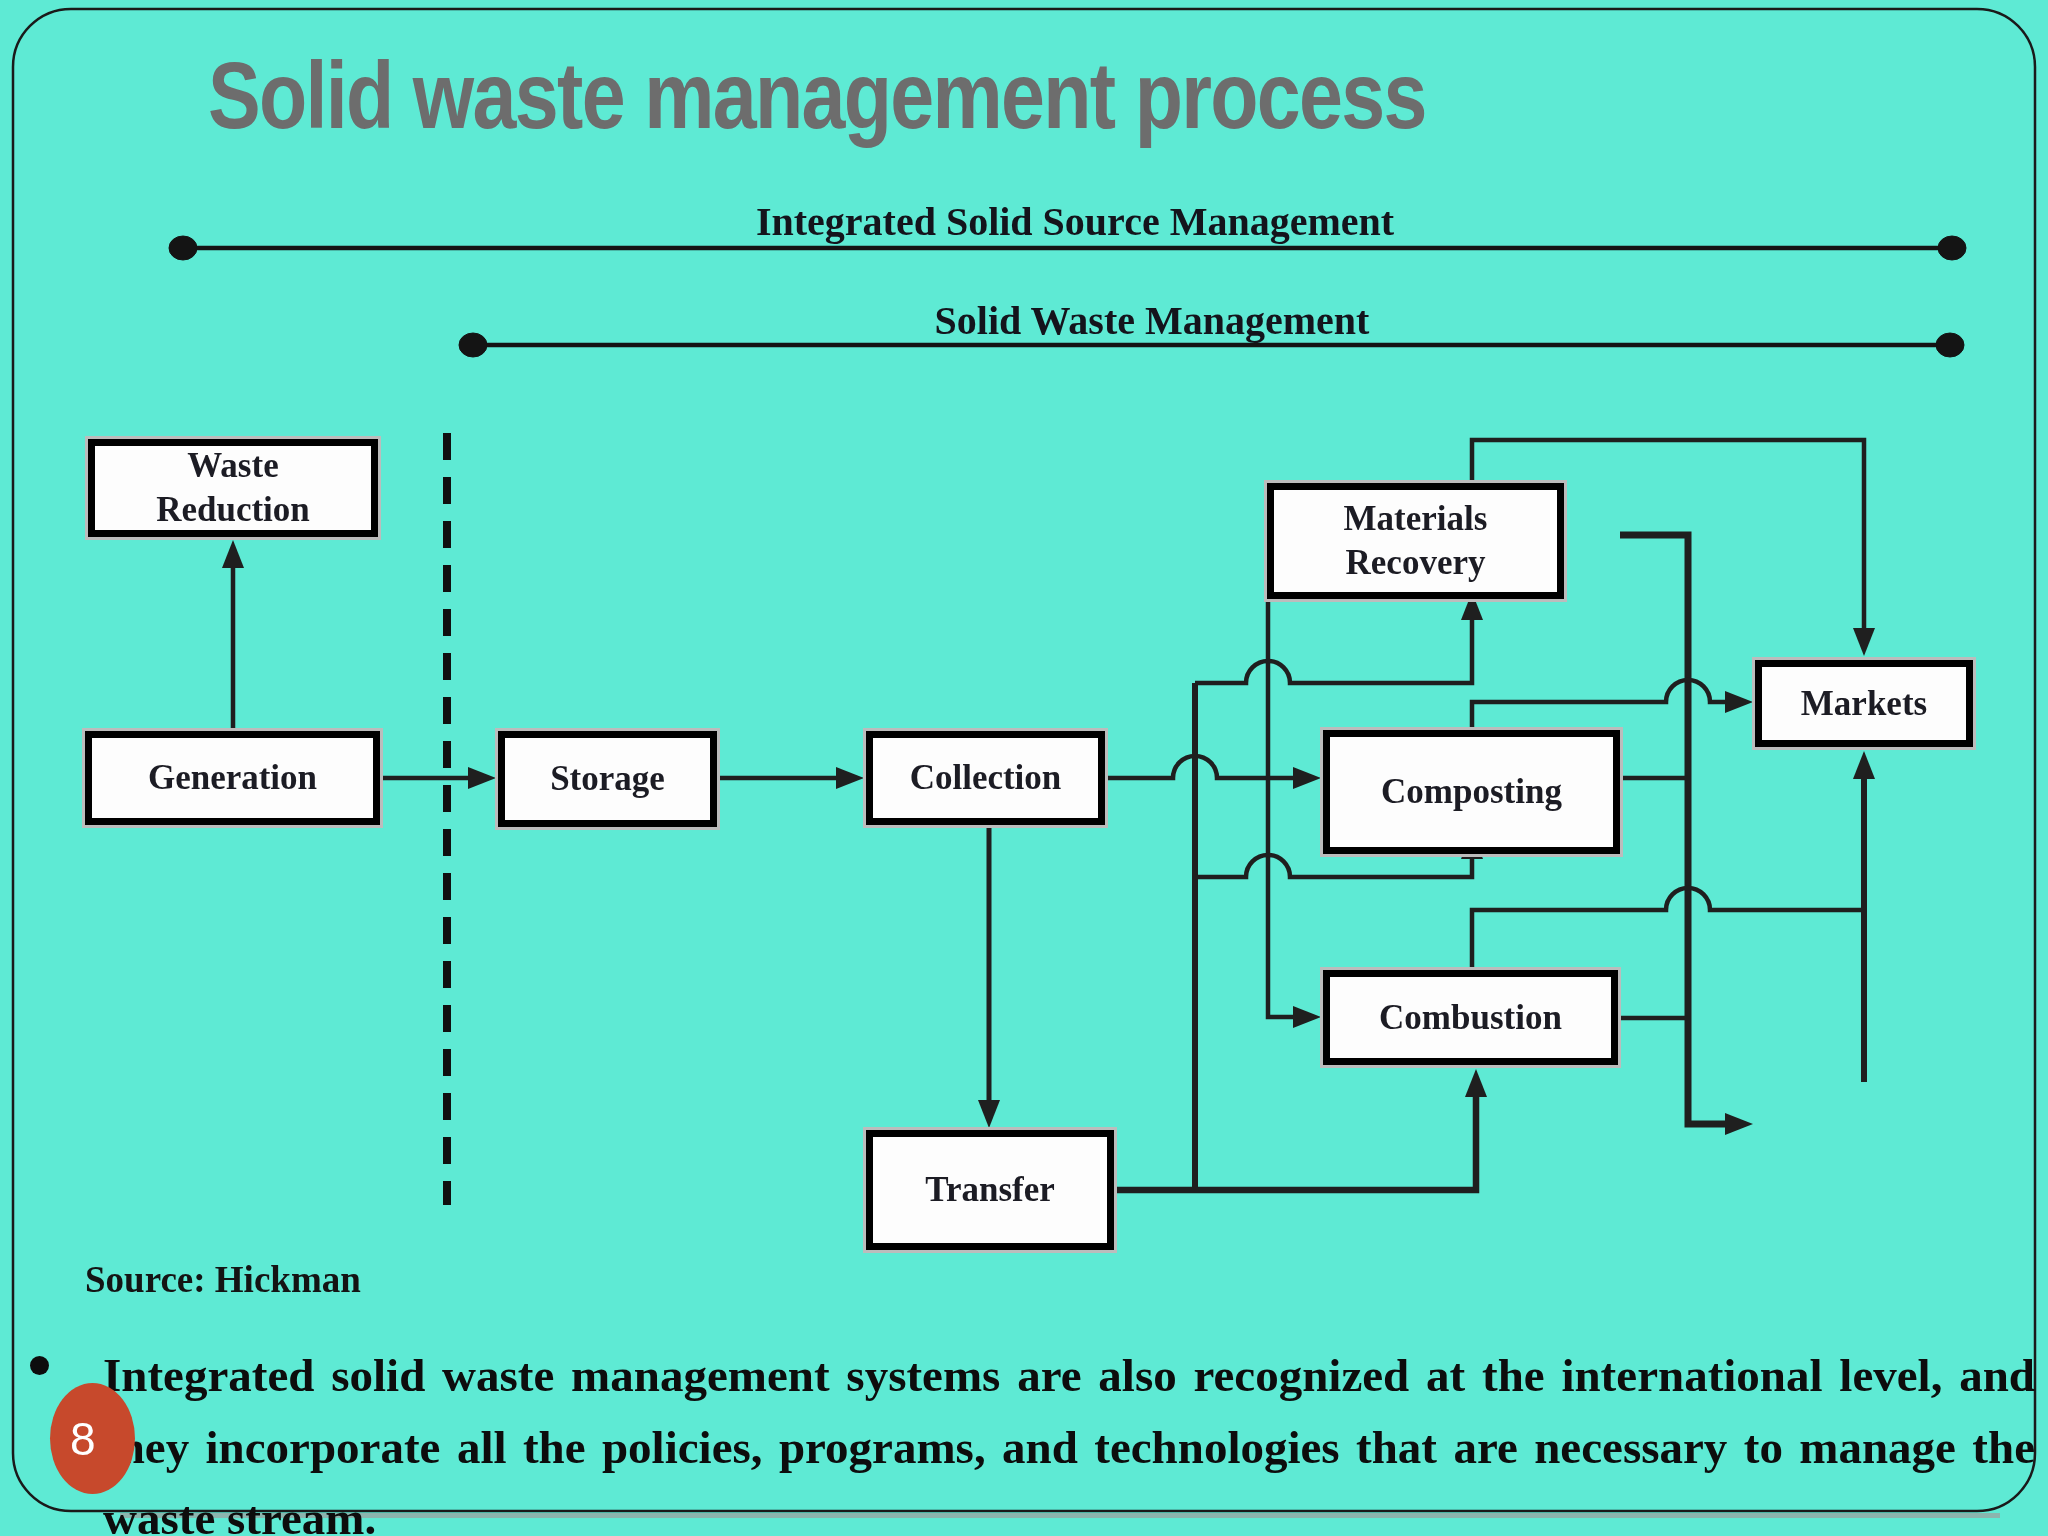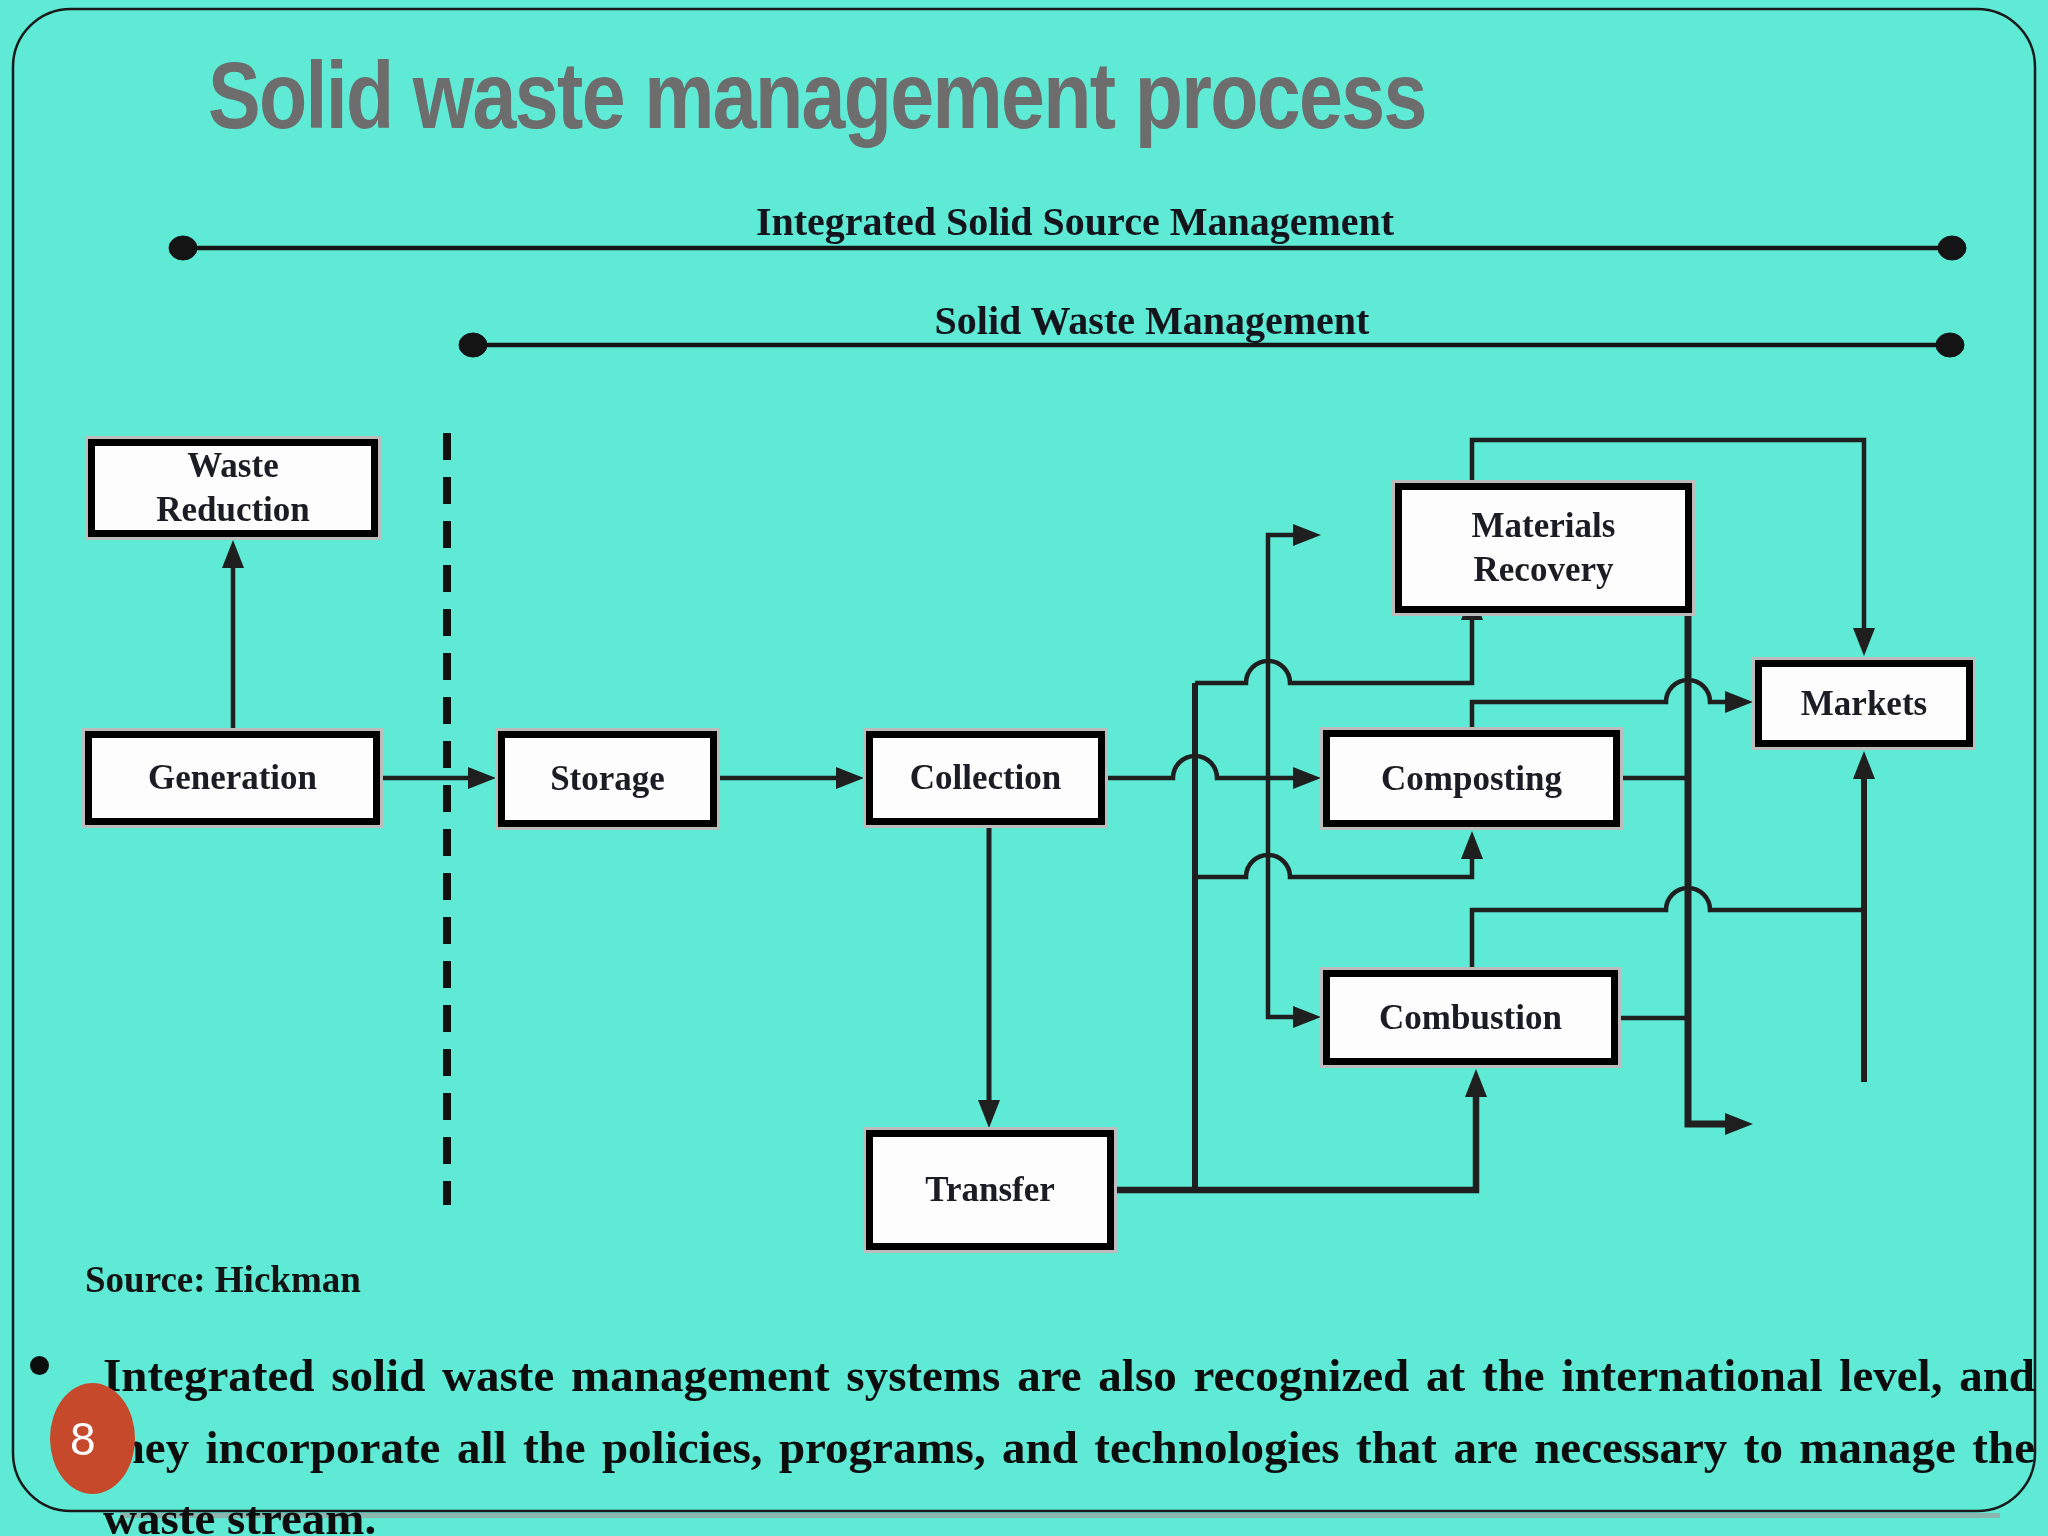--- a/index.html
+++ b/index.html
@@ -29,22 +29,22 @@
     display:flex;align-items:center;justify-content:center;
     font-family:"Liberation Serif",serif;font-weight:bold;
     font-size:35px;color:#1c1c24;text-align:center;
     white-space:pre-line;line-height:1.25;
   }
   #node-waste-reduction{left:88px;top:439px;width:290px;height:98px;}
   #node-generation{left:85px;top:731px;width:295px;height:94px;}
   #node-storage{left:498px;top:731px;width:219px;height:96px;}
   #node-collection{left:866px;top:731px;width:239px;height:94px;}
   #node-transfer{left:866px;top:1130px;width:248px;height:120px;}
-  #node-materials-recovery{left:1395px;top:483px;width:297px;height:130px;}
-  #node-composting{left:1323px;top:730px;width:297px;height:97px;}
+  #node-materials-recovery{left:1267px;top:483px;width:297px;height:116px;}
+  #node-composting{left:1323px;top:730px;width:297px;height:124px;}
   #node-combustion{left:1323px;top:970px;width:295px;height:95px;}
   #node-markets{left:1755px;top:660px;width:218px;height:87px;}
   #node-disposal{left:1755px;top:1082px;width:218px;height:84px;}
   #source-note{
     left:85px;top:1258px;font-size:37px;font-weight:bold;color:#141414;
     white-space:nowrap;
   }
   #bullet-dot{
     left:30px;top:1356px;width:19px;height:19px;border-radius:50%;
     background:#0d0d0d;

